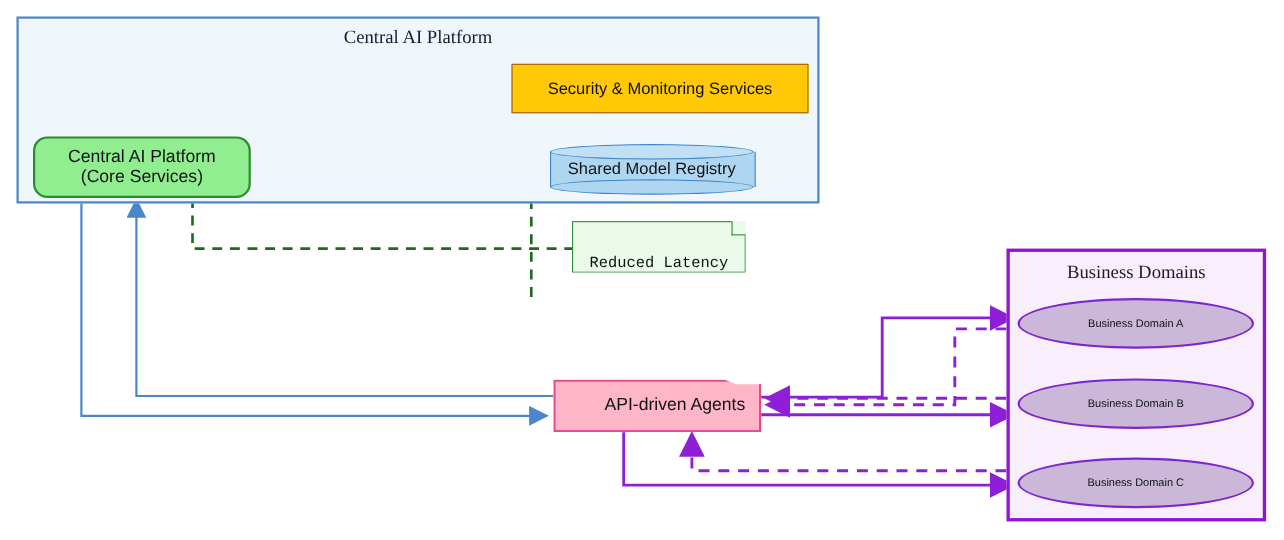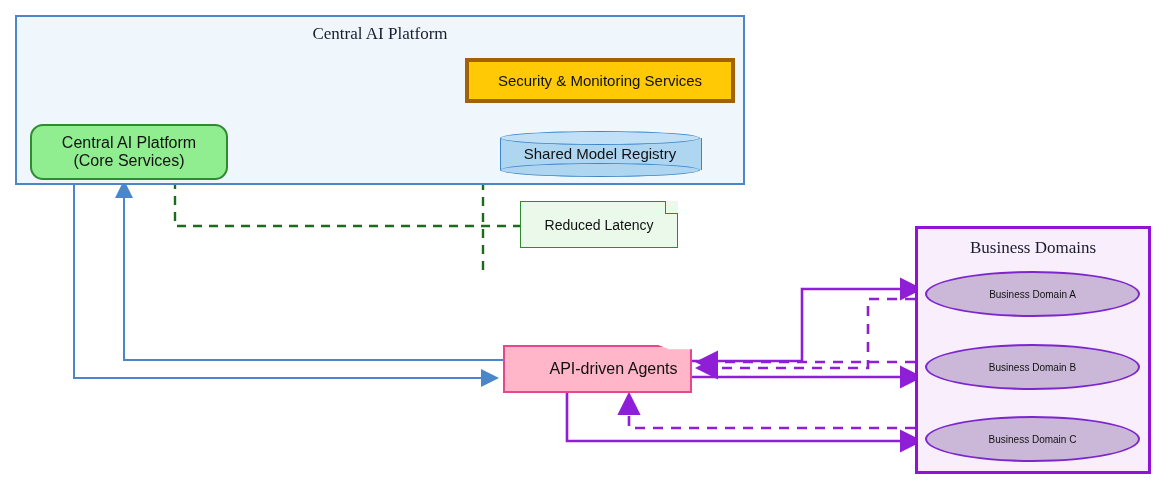--- a/index.html
+++ b/index.html
@@ -20,39 +20,39 @@
   .cluster-title{position:absolute;width:100%;text-align:center;
       font-family:"Liberation Serif",serif;font-size:17px;color:#1b1b2f;}
   #cluster-platform .cluster-title{top:7px;}
   #cluster-domains .cluster-title{top:9px;}
 
   
   #node-core{left:30px;top:124px;width:198px;height:56px;
       background:#90ee90;border:2px solid #2e8b30;border-radius:13px;
       font-size:16px;color:#111;flex-direction:column;z-index:5;}
   #node-security{left:465px;top:58px;width:270px;height:45px;
-      background:#ffc905;border:4px solid #a16207;font-size:15px;color:#111;z-index:5;}
-  #node-registry{left:500px;top:131px;width:200px;height:46px;font-size:15px;color:#111;z-index:5;}
+      background:#ffc905;border:1px solid #a16207;font-size:15px;color:#111;z-index:5;}
+  #node-registry{left:500px;top:131px;width:185px;height:46px;font-size:15px;color:#111;z-index:5;}
   .cyl{position:absolute;left:0;top:0;width:100%;height:100%;}
   .cyl-body{position:absolute;left:0;top:7px;width:100%;height:calc(100% - 14px);
       background:#aed6f1;border-left:1.5px solid #3d85c8;border-right:1.5px solid #3d85c8;}
   .cyl-top{position:absolute;left:0;top:0;width:100%;height:14px;border-radius:50%;
       background:#c2e0f5;border:1.5px solid #3d85c8;box-sizing:border-box;}
   .cyl-bot{position:absolute;left:0;bottom:0;width:100%;height:14px;border-radius:50%;
       background:#aed6f1;border:1.5px solid #3d85c8;box-sizing:border-box;}
   #node-registry .lbl{position:relative;z-index:2;}
 
   #node-agents{left:503px;top:345px;width:189px;height:48px;font-size:16px;color:#111;z-index:5;padding-left:32px;}
   .folded{position:absolute;left:0;top:0;width:100%;height:100%;
       background:#ffb6c8;border:2px solid #e7478b;box-sizing:border-box;
       clip-path:polygon(0 0, 82% 0, 88% 9%, 100% 9%, 100% 100%, 0 100%);}
   #node-agents .lbl{position:relative;z-index:2;}
 
-  .note{position:absolute;box-sizing:border-box;display:flex;align-items:center;
-        justify-content:center;font-size:14px;color:#111;z-index:5;}
+  .note{position:absolute;box-sizing:border-box;display:flex;align-items:flex-end;
+        justify-content:center;font-size:14px;color:#111;z-index:5;font-family:Liberation Mono, monospace;}
   .note-bg{position:absolute;left:0;top:0;width:100%;height:100%;
       background:#eaf9ea;border:1px solid #2e8b30;box-sizing:border-box;
       clip-path:polygon(0 0, calc(100% - 13px) 0, 100% 13px, 100% 100%, 0 100%);}
   .note-fold{position:absolute;right:0;top:0;width:13px;height:13px;
       border-left:1px solid #2e8b30;border-bottom:1px solid #2e8b30;box-sizing:border-box;
       background:#eaf9ea;}
   .note .lbl{position:relative;z-index:2;}
   #note-latency{left:520px;top:201px;width:158px;height:47px;}
   #note-pools{left:474px;top:272px;width:250px;height:46px;}
 

